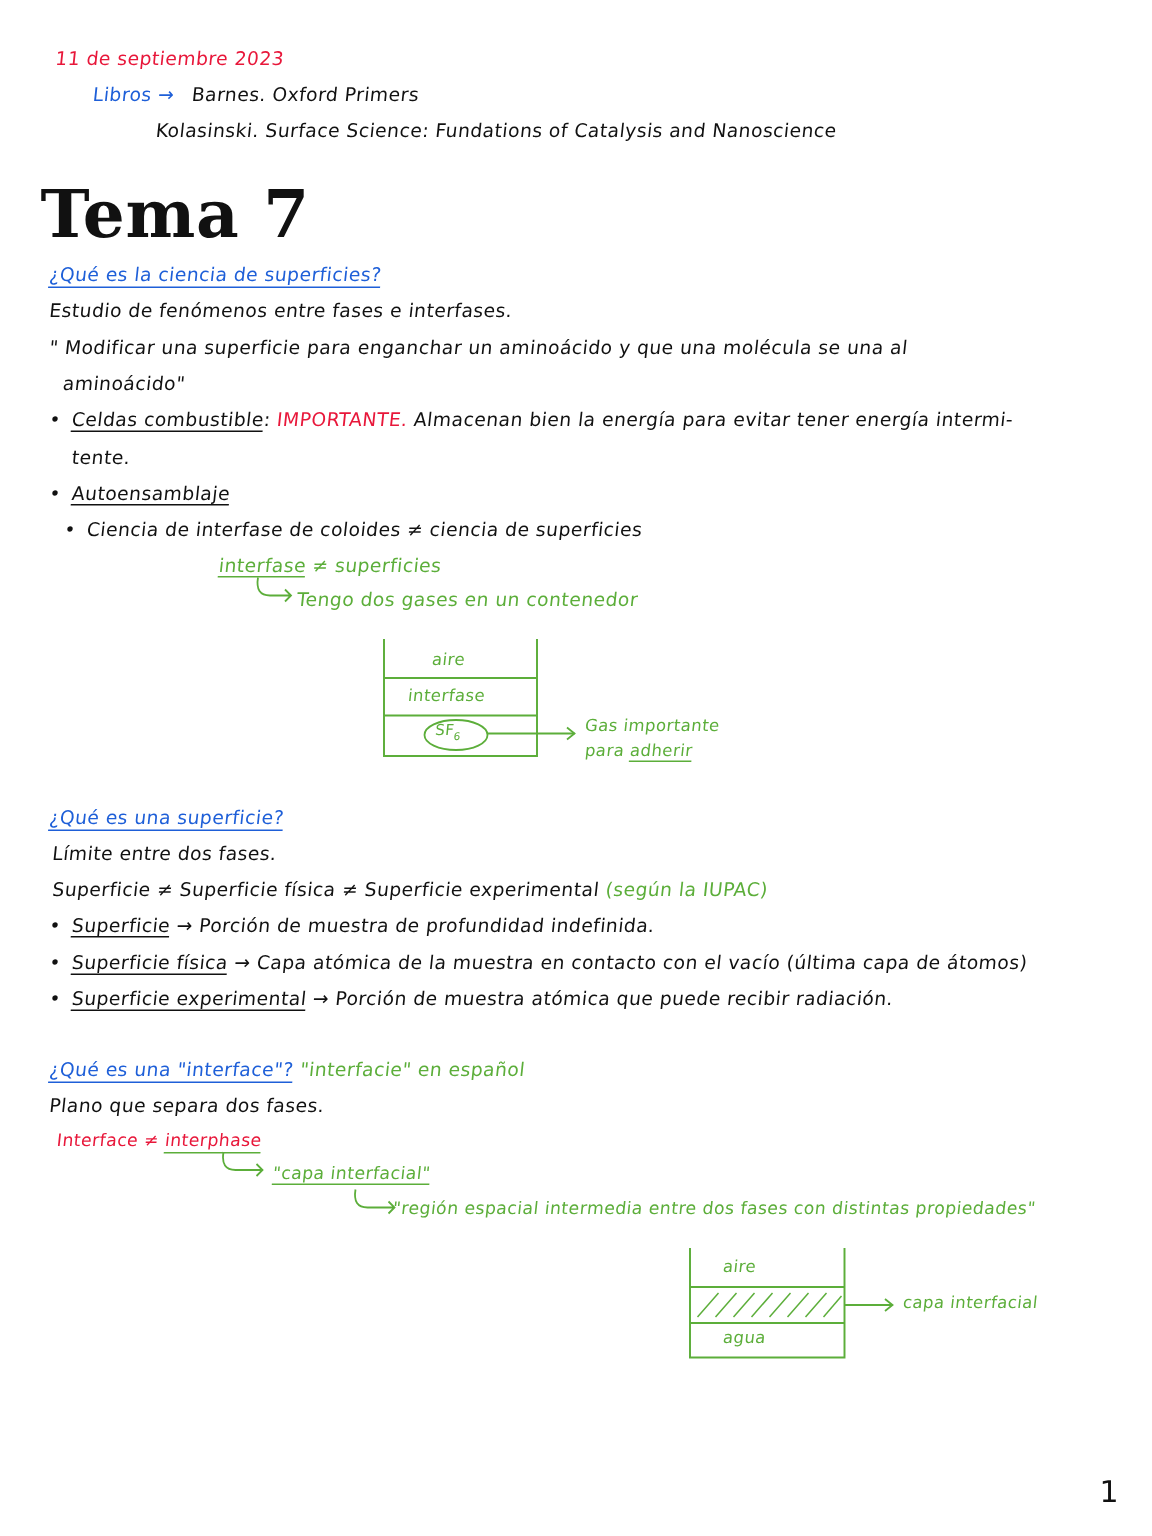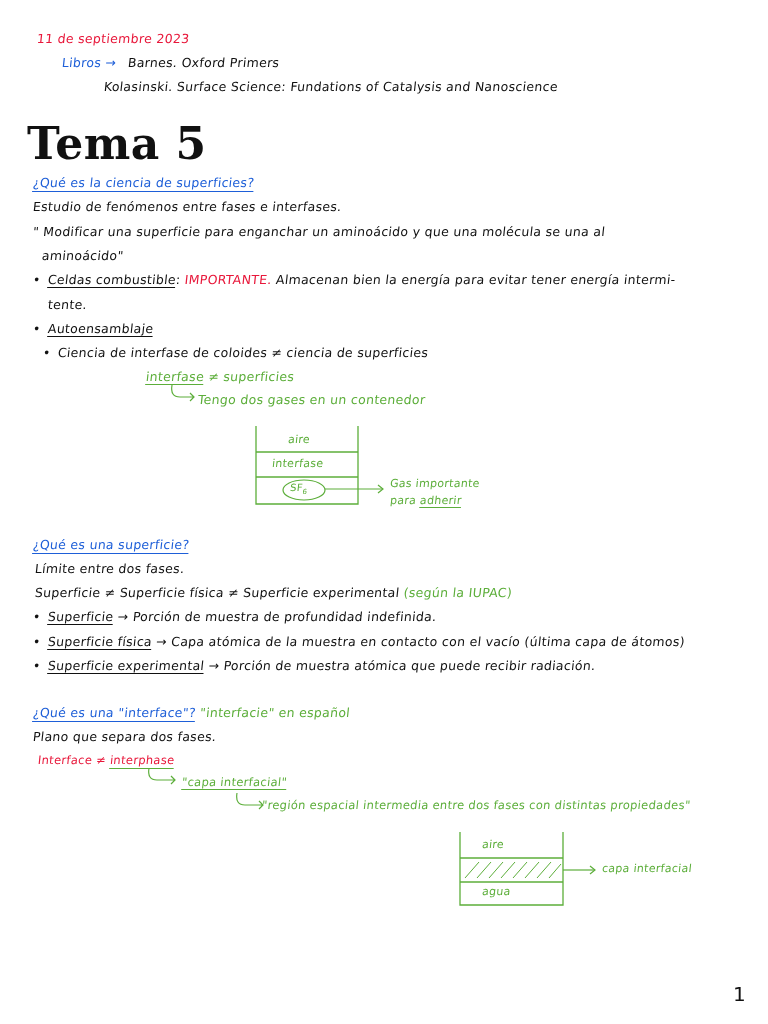--- a/index.html
+++ b/index.html
@@ -20,21 +20,21 @@
     .pagenum { position: absolute; left: 733px; top: 982px; font-size: 20px; color: #111; }
   </style>
 </head>
 <body>
 
 <div class="hw red" style="left:37px;top:31px;">11 de septiembre 2023</div>
 <div class="hw blue" style="left:62px;top:55px;">Libros →</div>
 <div class="hw black" style="left:128px;top:55px;">Barnes. Oxford Primers</div>
 <div class="hw black" style="left:104px;top:79px;">Kolasinski. Surface Science: Fundations of Catalysis and Nanoscience</div>
 
-<div class="title">Tema 5</div>
+<div class="title">Tema 7</div>
 
 <div class="hw blue ul-blue" style="left:33px;top:175px;">¿Qué es la ciencia de superficies?</div>
 <div class="hw" style="left:33px;top:199px;">Estudio de fenómenos entre fases e interfases.</div>
 <div class="hw" style="left:33px;top:224px;">" Modificar una superficie para enganchar un aminoácido y que una molécula se una al</div>
 <div class="hw" style="left:42px;top:248px;">aminoácido"</div>
 
 <div class="hw bullet" style="left:48px;top:272px;">
   <span class="ul">Celdas combustible</span><span>:</span>
   <span class="red">IMPORTANTE.</span>
   <span>Almacenan bien la energía para evitar tener energía intermi-</span>

